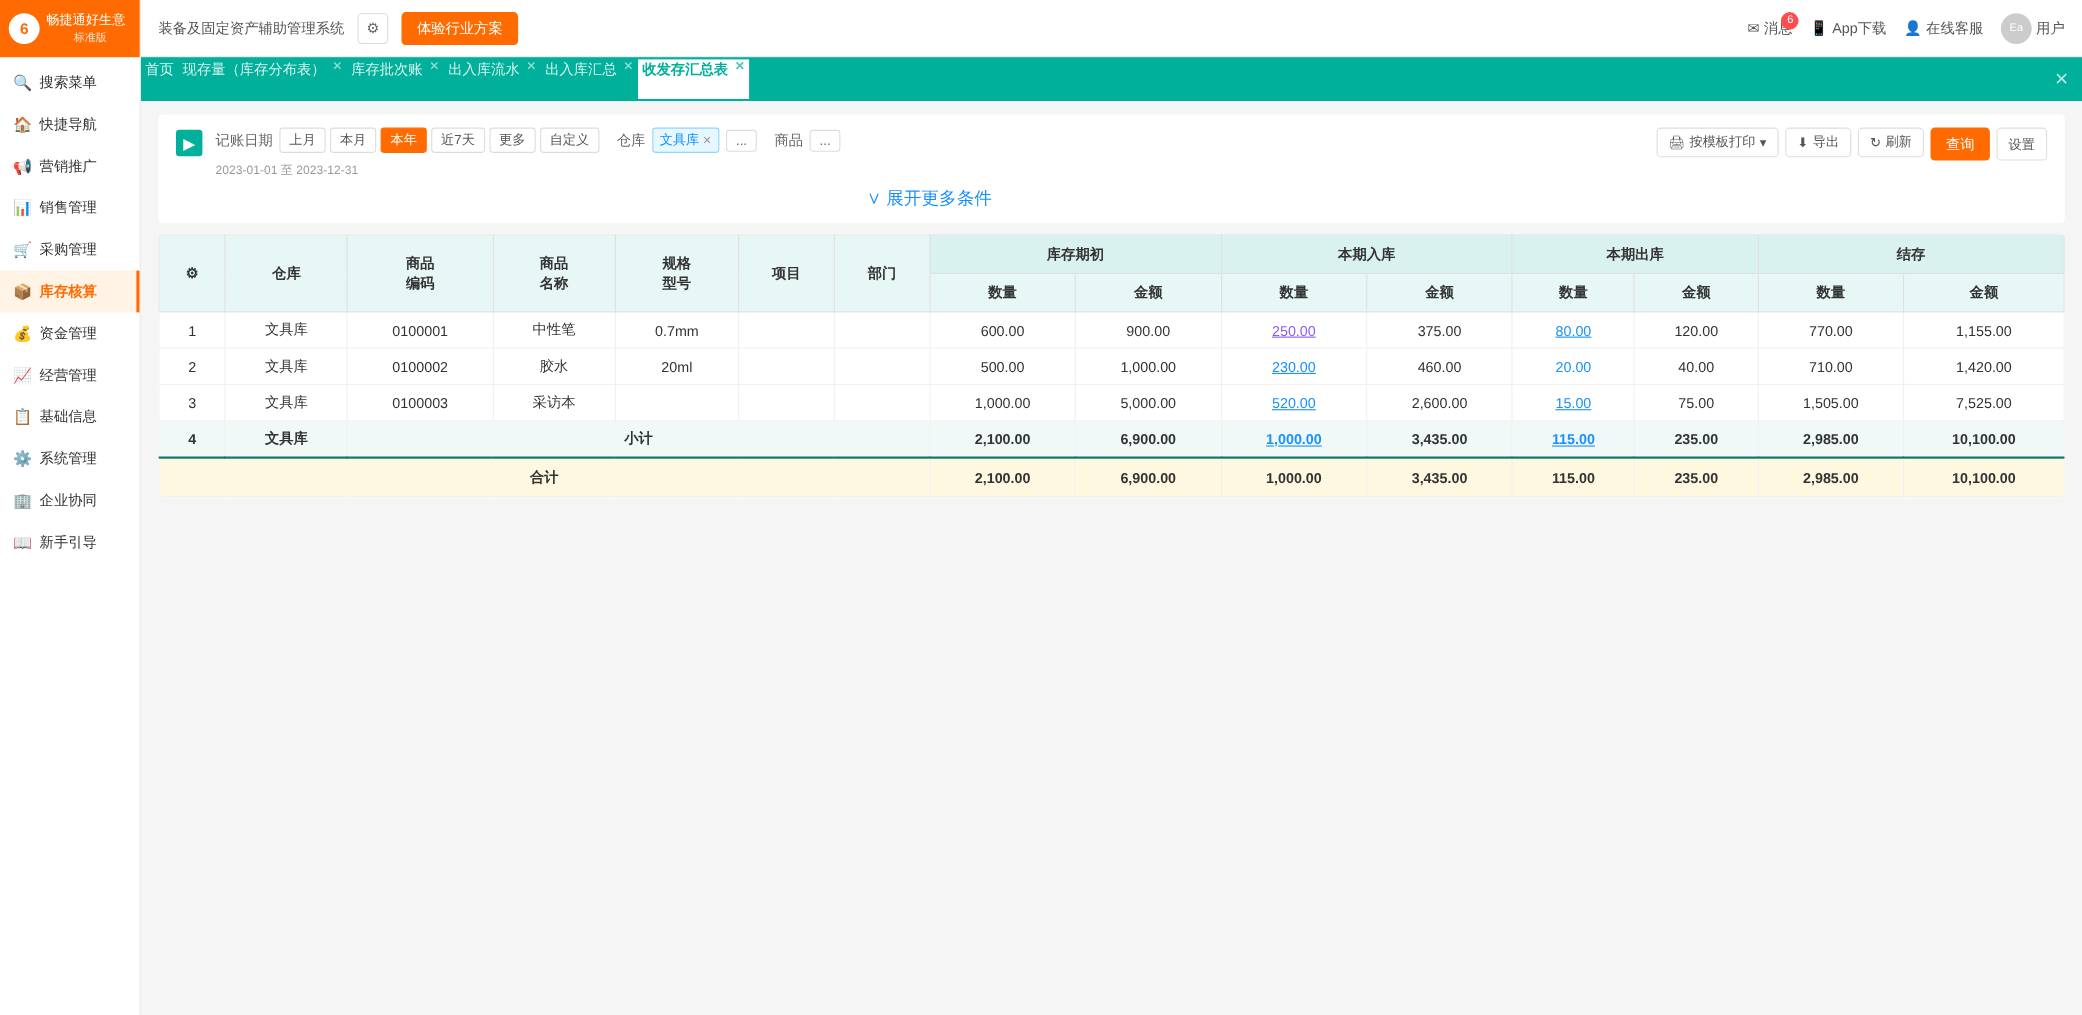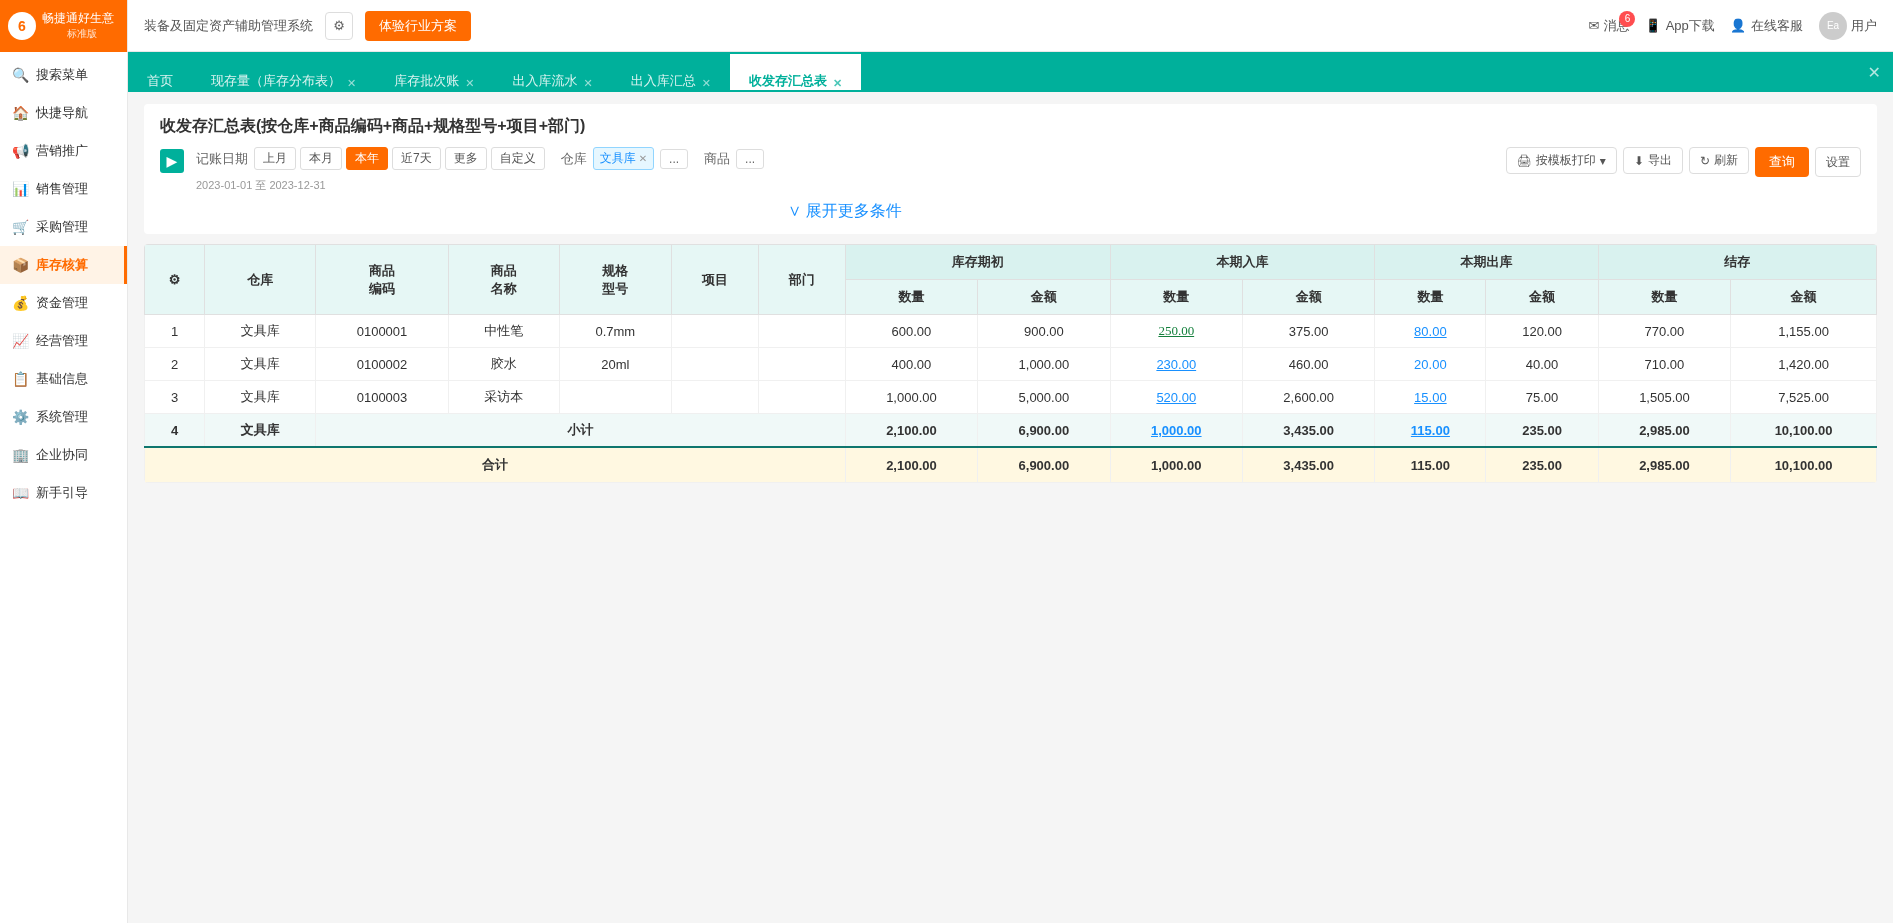--- a/index.html
+++ b/index.html
@@ -24,21 +24,21 @@
     .topbar-system { font-size: 13px; color: #555; }
     .topbar-config { width: 28px; height: 28px; border: 1px solid #ddd; border-radius: 4px; display: flex; align-items: center; justify-content: center; cursor: pointer; color: #666; }
     .topbar-exp-btn { background: #ff6b00; color: #fff; border: none; padding: 6px 14px; border-radius: 4px; cursor: pointer; font-size: 13px; }
     .topbar-right { display: flex; align-items: center; gap: 16px; margin-left: auto; }
     .topbar-right-item { display: flex; align-items: center; gap: 4px; color: #555; cursor: pointer; font-size: 13px; position: relative; }
     .badge { background: #ff4d4f; color: #fff; font-size: 10px; border-radius: 50%; width: 16px; height: 16px; display: flex; align-items: center; justify-content: center; position: absolute; top: -6px; right: -6px; }
     .user-avatar { width: 28px; height: 28px; background: #ccc; border-radius: 50%; display: flex; align-items: center; justify-content: center; font-size: 10px; color: #fff; }
 
     
     .tabbar { background: #00b09b; display: flex; align-items: center; height: 40px; flex-shrink: 0; padding-left: 0; }
-    .tab-item { display: flex; align-items: flex-end; padding: 0 19px; height: 36px; color: rgba(255,255,255,0.85); cursor: pointer; font-size: 13px; gap: 6px; white-space: nowrap; }
+    .tab-item { display: flex; align-items: flex-start; padding: 0 4px; height: 36px; color: rgba(255,255,255,0.85); cursor: pointer; font-size: 13px; gap: 6px; white-space: nowrap; }
     .tab-item.active { background: #fff; color: #00b09b; font-weight: bold; }
     .tab-close { font-size: 11px; opacity: 0.7; }
     .tab-main-close { color: rgba(255,255,255,0.7); margin-left: auto; padding: 0 12px; cursor: pointer; font-size: 16px; }
 
     
     .content { flex: 1; overflow: auto; background: #f5f5f5; padding: 12px 16px; }
 
     
     .page-header { background: #fff; padding: 12px 16px; margin-bottom: 10px; border-radius: 4px; }
     .page-title { font-size: 16px; font-weight: bold; color: #333; margin-bottom: 10px; }
@@ -191,21 +191,20 @@
     <div class="tab-item active">
       <span>收发存汇总表</span>
       <span class="tab-close">✕</span>
     </div>
     <span class="tab-main-close">✕</span>
   </div>
 
   <div class="content">
 
     <div class="page-header">
-      <div class="page-title">收发存汇总表(按仓库+商品编码+商品+规格型号+项目+部门)</div>
 
       <div style="display:flex; gap:12px; align-items:flex-start;">
 
         <div style="width:24px; height:24px; background:#00b09b; color:#fff; display:flex; align-items:center; justify-content:center; border-radius:3px; cursor:pointer; font-size:14px; margin-top:2px; flex-shrink:0;">▶</div>
 
         <div style="flex:1;">
           <div class="filter-row1">
             <div class="filter-section">
               <span class="filter-label">记账日期</span>
               <div class="filter-date-btns">
@@ -293,37 +292,37 @@
             <tr>
               <td>1</td>
               <td>文具库</td>
               <td>0100001</td>
               <td>中性笔</td>
               <td>0.7mm</td>
               <td></td>
               <td></td>
               <td>600.00</td>
               <td>900.00</td>
-              <td style="color:#15803d;text-decoration:underline;cursor:pointer;font-family:Liberation Serif, serif;">250.00</td>
+              <td style="color:#8b5cf6;text-decoration:underline;cursor:pointer;">250.00</td>
               <td>375.00</td>
               <td style="color:#1890ff;text-decoration:underline;cursor:pointer;">80.00</td>
               <td>120.00</td>
               <td>770.00</td>
               <td>1,155.00</td>
             </tr>
 
             <tr>
               <td>2</td>
               <td>文具库</td>
               <td>0100002</td>
               <td>胶水</td>
               <td>20ml</td>
               <td></td>
               <td></td>
-              <td>400.00</td>
+              <td>500.00</td>
               <td>1,000.00</td>
               <td style="color:#1890ff;text-decoration:underline;cursor:pointer;">230.00</td>
               <td>460.00</td>
               <td style="color:#1890ff;cursor:pointer;">20.00</td>
               <td>40.00</td>
               <td>710.00</td>
               <td>1,420.00</td>
             </tr>
 
             <tr>

